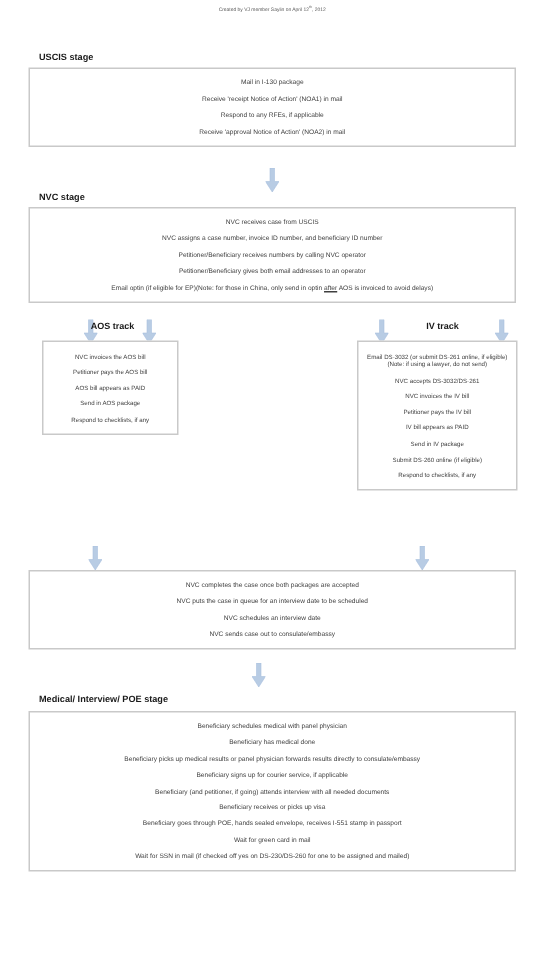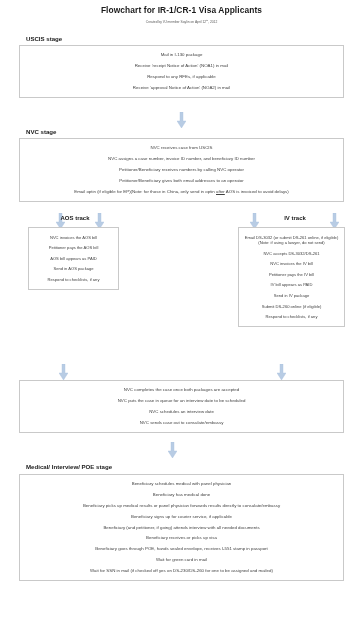--- a/index.html
+++ b/index.html
@@ -93,21 +93,20 @@
     color: #1a1a1a;
     text-align: center;
     line-height: 9px;
   }
 </style>
 </head>
 <body>
 
 <div class="page">
 
-  <div class="title">Flowchart for IR-1/CR-1 Visa Applicants</div>
   <div class="subtitle"><span>Created by VJ member Saylin on April 12</span><span class="sup">th</span><span>, 2012</span></div>
 
   <div class="abs" style="left:26px; top:34px;">
     <div class="stage-label">USCIS stage</div>
   </div>
 
   <div class="abs box" style="left:19px; top:45px; width:325px;">
     <div class="row">Mail in I-130 package</div>
     <div class="row">Receive 'receipt Notice of Action' (NOA1) in mail</div>
     <div class="row">Respond to any RFEs, if applicable</div>

